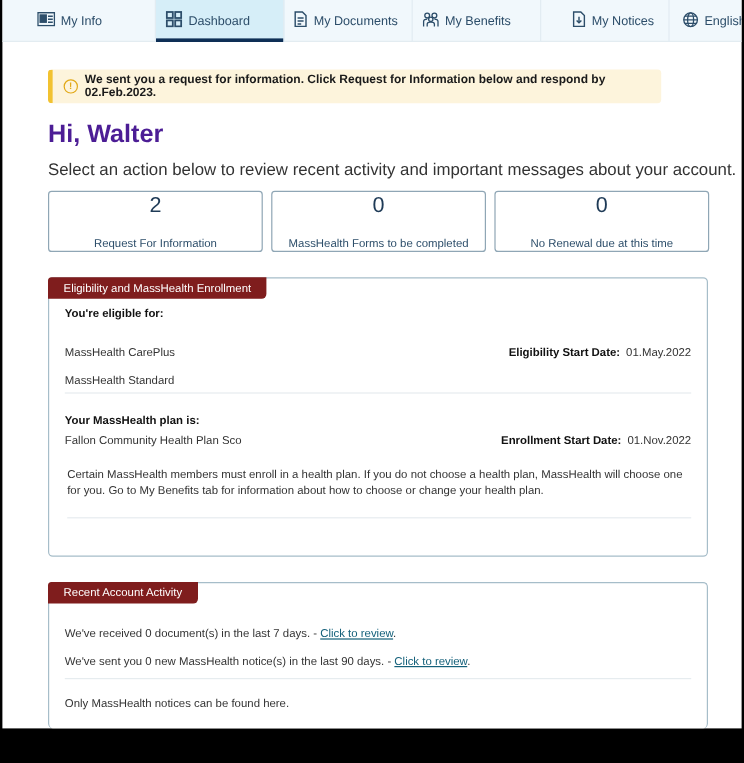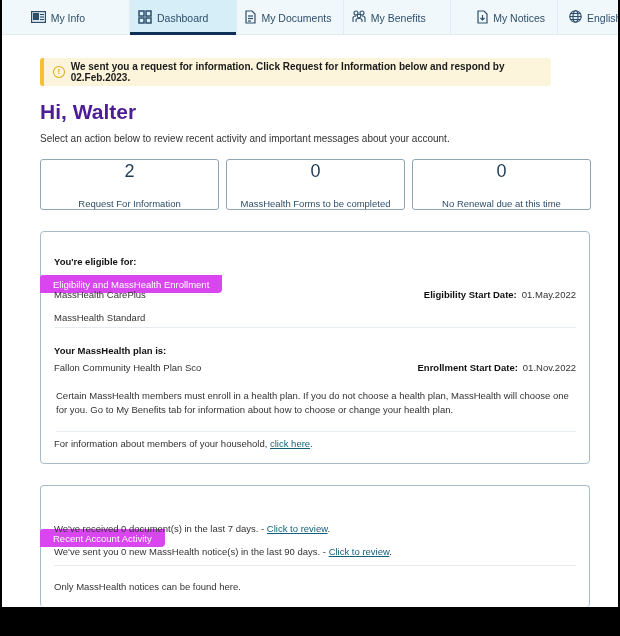--- a/index.html
+++ b/index.html
@@ -38,43 +38,42 @@
   .alert-icon {
     width: 12px; height: 12px; border: 1.3px solid #e2a918; border-radius: 50%;
     display: flex; align-items: center; justify-content: center;
     font-size: 8px; color: #e2a918; margin-right: 6px; font-weight: bold; line-height: 1;
   }
 
   .greeting {
     position: absolute; left: 38px; top: 100px; font-size: 21px; font-weight: bold; color: #4c1d95;
   }
   .subtitle {
-    position: absolute; left: 38px; top: 133px; font-size: 10px; color: #333;
+    position: absolute; left: 38px; top: 133px; font-size: 14px; color: #333;
   }
 
   
   .cards { position: absolute; left: 38px; top: 159px; display: flex; gap: 7px; }
   .card {
     width: 179px; height: 51px; border: 1px solid #8fa6b5; border-radius: 3px;
     display: flex; flex-direction: column; align-items: center; justify-content: center;
     cursor: pointer; background: #fff;
   }
   .card .num { font-size: 18px; color: #1f3b57; line-height: 20px; }
   .card .lbl { font-size: 9.5px; color: #2d4e6a; margin-top: 17px; }
 
   
   .section {
     position: absolute; left: 38px; width: 550px; border: 1px solid #a6bdc9; border-radius: 4px;
     background: #fff;
   }
   .section-tab {
     position: absolute; left: -1px; top: -1px; height: 18px; padding: 0 13px;
-    background: #d946ef; color: #fff; font-size: 9.5px; display: flex; align-items: center;
+    background: #7f1d1d; color: #fff; font-size: 9.5px; display: flex; align-items: center;
     border-radius: 3px 0 4px 0;
-    margin-top: 44px;
   }
   .elig { top: 231px; height: 233px; }
   .activity { top: 485px; height: 122px; border-bottom: none; }
 
   .row { position: absolute; left: 13px; right: 13px; font-size: 9.5px; color: #333; display: flex; justify-content: space-between; }
   .bold { font-weight: bold; color: #111; }
   .date-label { font-weight: bold; color: #111; margin-right: 5px; }
   .divider { position: absolute; left: 13px; right: 13px; height: 1px; background: #e6ecef; }
   .para { position: absolute; left: 15px; right: 20px; font-size: 9.5px; color: #333; line-height: 14px; }
   .link { color: #14607a; text-decoration: underline; cursor: pointer; }
@@ -203,23 +202,20 @@
 
     <div class="row" style="top:130px">
       <span>Fallon Community Health Plan Sco</span>
       <span><span class="date-label">Enrollment Start Date:</span><span>01.Nov.2022</span></span>
     </div>
 
     <p class="para" style="top:157px">Certain MassHealth members must enroll in a health plan. If you do not choose a health plan, MassHealth will choose one for you. Go to My Benefits tab for information about how to choose or change your health plan.</p>
 
     <div class="divider" style="top:199px; left:15px"></div>
 
-    <p class="para" style="top:205px; left:13px">
-      <span>For information about members of your household, </span><a class="link">click here</a><span>.</span>
-    </p>
   </section>
 
   <section class="section activity">
     <div class="section-tab">Recent Account Activity</div>
 
     <p class="para" style="top:36px; left:13px">
       <span>We've received 0 document(s) in the last 7 days. - </span><a class="link">Click to review</a><span>.</span>
     </p>
 
     <p class="para" style="top:59px; left:13px">

